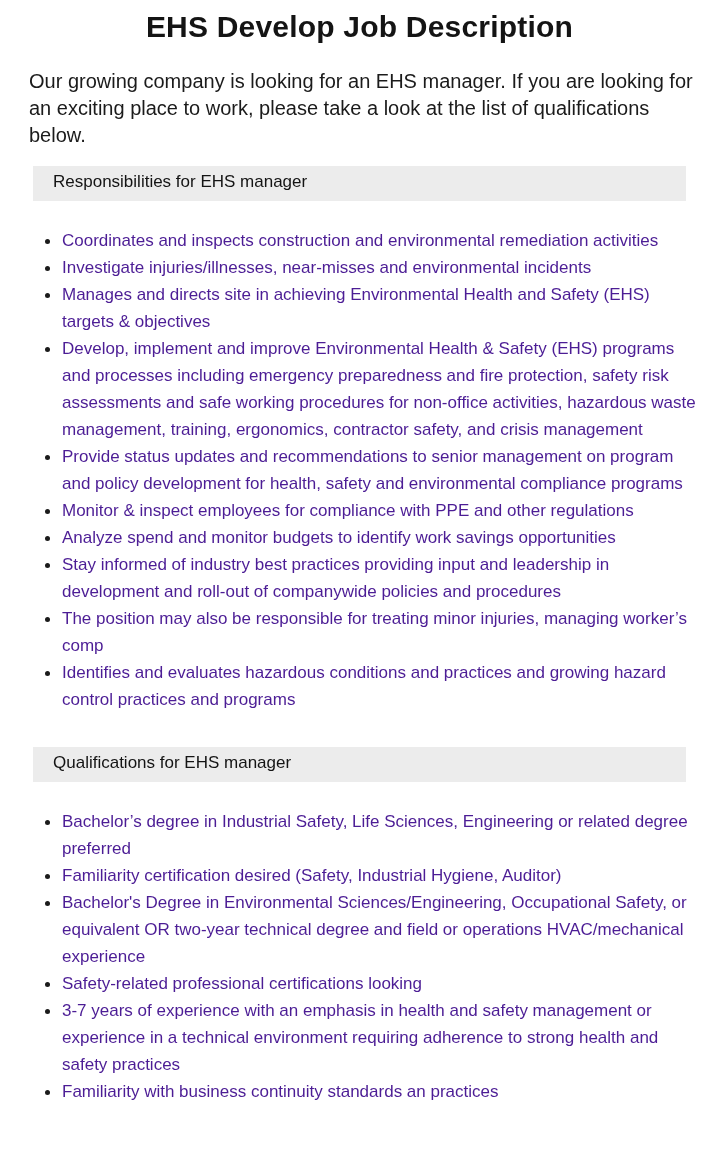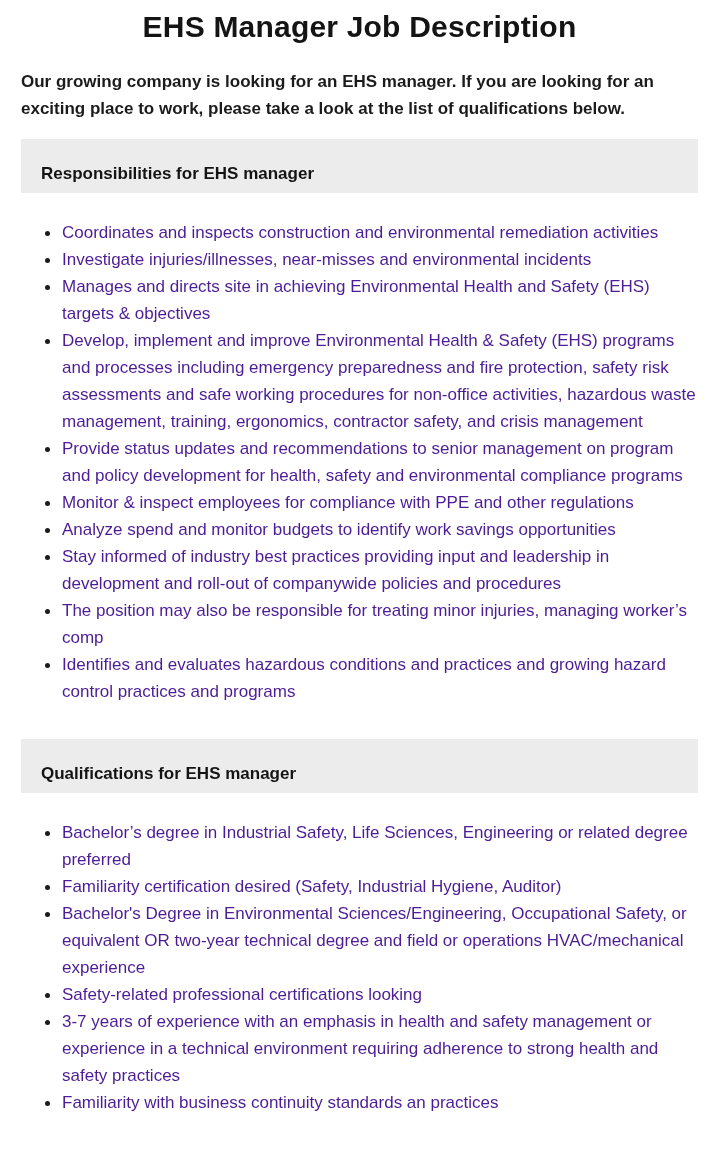--- a/index.html
+++ b/index.html
@@ -21,34 +21,33 @@
   h1.title {
     font-size: 30px;
     line-height: 38px;
     font-weight: bold;
     text-align: center;
     margin: 2px 0 22px 0;
     color: #141414;
     letter-spacing: 0.2px;
   }
   p.intro {
-    font-size: 17px;
+    font-size: 20px;
     line-height: 27px;
-    margin: 0 0 17px 0;
+    margin: 0 0 17px 8px;
     color: #1b1b1b;
-    font-weight: bold;
   }
   .section-bar {
     background: #ececec;
     font-size: 17px;
     line-height: 20px;
-    font-weight: bold;
+    font-weight: normal;
     color: #141414;
-    padding: 25px 20px 9px 20px;
-    margin: 0;
+    padding: 6px 20px 9px 20px;
+    margin: 12px;
   }
   ul.bullet-list {
     margin: 26px 0 34px 0;
     padding: 0 0 0 40px;
     list-style-type: disc;
   }
   ul.bullet-list li {
     font-size: 17px;
     line-height: 27px;
     color: #4c1d95;
@@ -60,21 +59,21 @@
   }
   ul.bullet-list.last {
     margin-bottom: 8px;
   }
 </style>
 </head>
 <body>
 
 <main class="page">
 
-  <h1 class="title">EHS Manager Job Description</h1>
+  <h1 class="title">EHS Develop Job Description</h1>
 
   <p class="intro">Our growing company is looking for an EHS manager. If you are looking for an exciting place to work, please take a look at the list of qualifications below.</p>
 
   <section>
     <div class="section-bar">Responsibilities for EHS manager</div>
     <ul class="bullet-list">
       <li>Coordinates and inspects construction and environmental remediation activities</li>
       <li>Investigate injuries/illnesses, near-misses and environmental incidents</li>
       <li>Manages and directs site in achieving Environmental Health and Safety (EHS) targets &amp; objectives</li>
       <li>Develop, implement and improve Environmental Health &amp; Safety (EHS) programs and processes including emergency preparedness and fire protection, safety risk assessments and safe working procedures for non-office activities, hazardous waste management, training, ergonomics, contractor safety, and crisis management</li>

